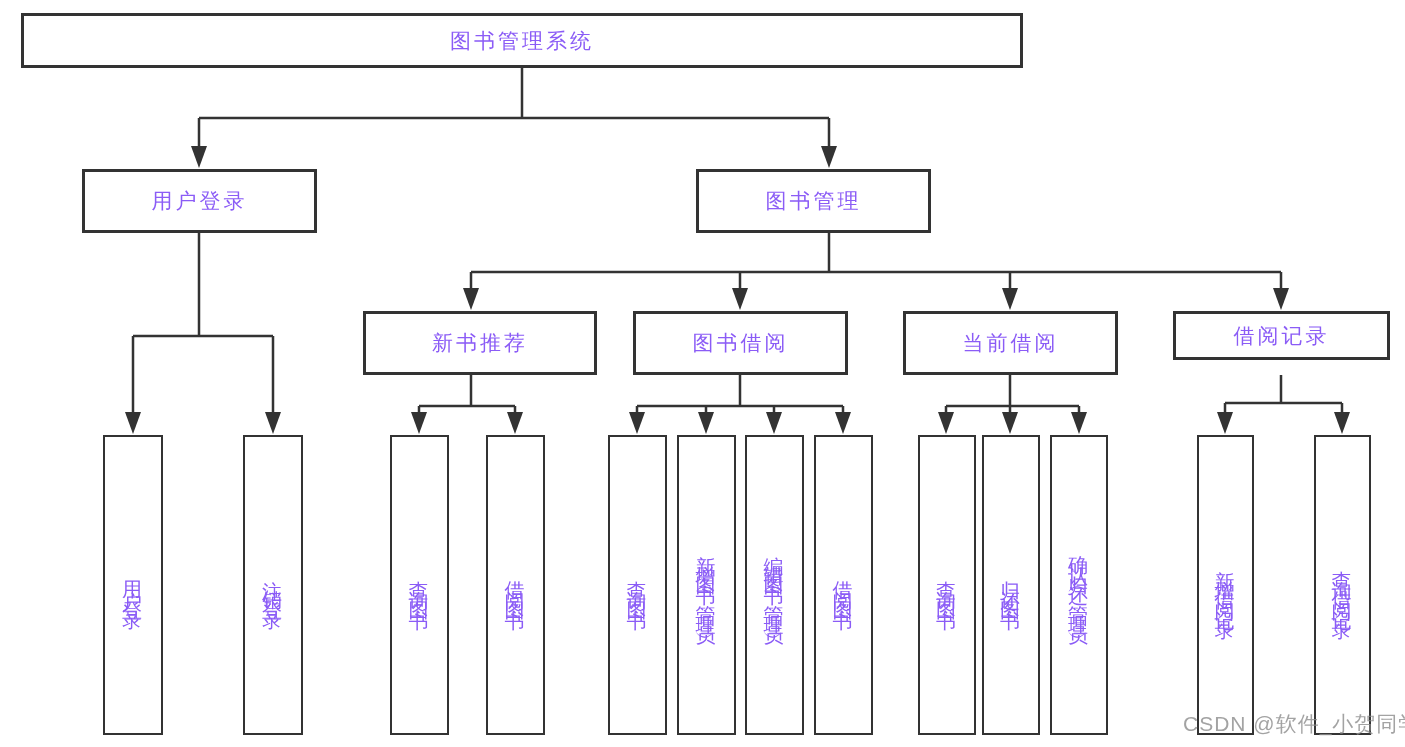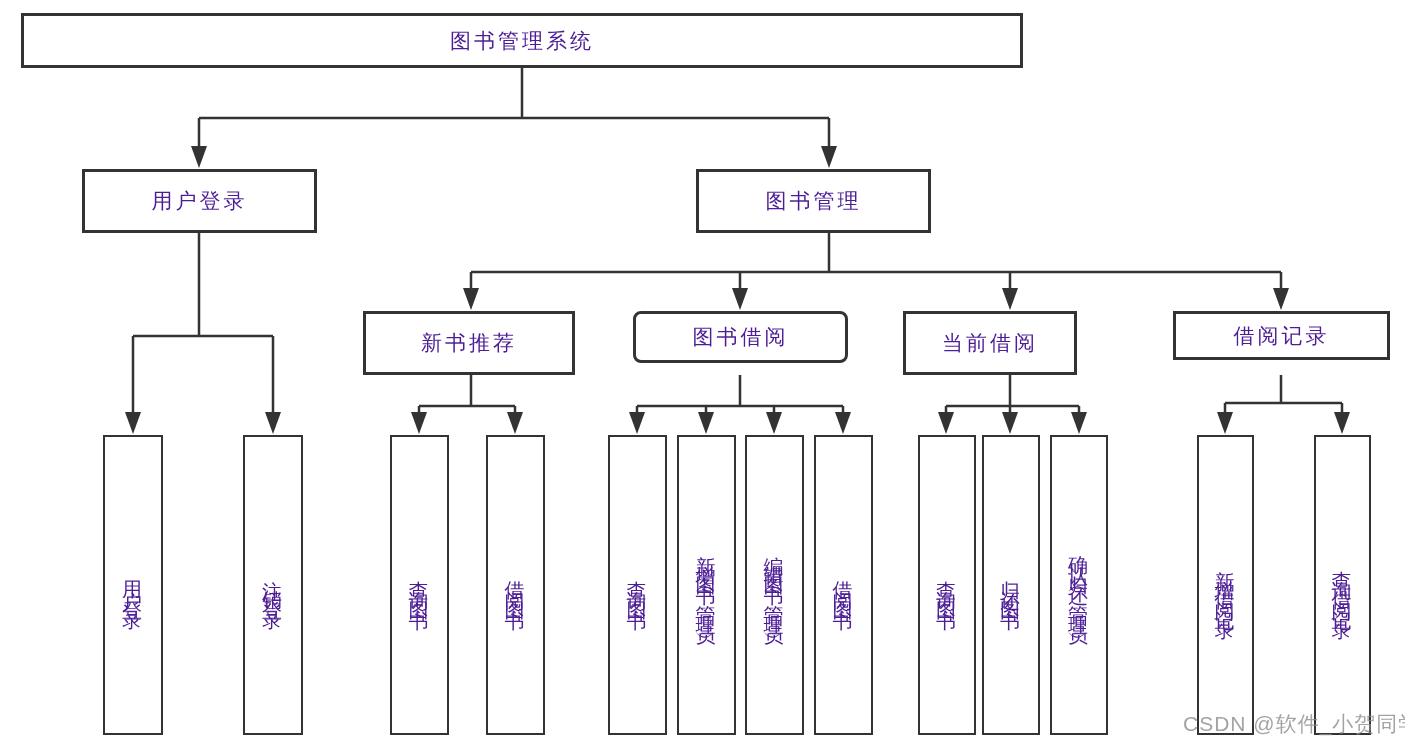--- a/index.html
+++ b/index.html
@@ -18,21 +18,21 @@
   }
   .node {
     position: absolute;
     z-index: 2;
     box-sizing: border-box;
     background: #ffffff;
     border: 3px solid #333333;
     display: flex;
     align-items: center;
     justify-content: center;
-    color: #4c1d95;
+    color: #8b5cf6;
     font-size: 21px;
     letter-spacing: 3px;
     white-space: nowrap;
   }
   .leaf {
     border-width: 2.5px;
     font-size: 20px;
     letter-spacing: 10px;
     writing-mode: vertical-rl;
     text-orientation: mixed;
@@ -116,23 +116,23 @@
       <polygon points="1217,412 1233,412 1225,434"></polygon>
       <polygon points="1334,412 1350,412 1342,434"></polygon>
     </g>
   </svg>
 
   <div class="node" style="left:21px; top:13px; width:1002px; height:55px;">图书管理系统</div>
 
   <div class="node" style="left:82px; top:169px; width:235px; height:64px;">用户登录</div>
   <div class="node" style="left:696px; top:169px; width:235px; height:64px;">图书管理</div>
 
-  <div class="node" style="left:363px; top:311px; width:212px; height:64px;">新书推荐</div>
-  <div class="node" style="left:633px; top:311px; width:215px; height:52px;border-radius:8px;">图书借阅</div>
-  <div class="node" style="left:903px; top:311px; width:174px; height:64px;">当前借阅</div>
+  <div class="node" style="left:363px; top:311px; width:234px; height:64px;">新书推荐</div>
+  <div class="node" style="left:633px; top:311px; width:215px; height:64px;">图书借阅</div>
+  <div class="node" style="left:903px; top:311px; width:215px; height:64px;">当前借阅</div>
   <div class="node" style="left:1173px; top:311px; width:217px; height:49px;">借阅记录</div>
 
   <div class="node leaf" style="left:103px; top:435px; width:60px; height:300px;">用户登录</div>
   <div class="node leaf" style="left:243px; top:435px; width:60px; height:300px;">注销登录</div>
 
   <div class="node leaf" style="left:390px; top:435px; width:59px; height:300px;">查询图书</div>
   <div class="node leaf" style="left:486px; top:435px; width:59px; height:300px;">借阅图书</div>
 
   <div class="node leaf" style="left:608px; top:435px; width:59px; height:300px;">查询图书</div>
   <div class="node leaf" style="left:677px; top:435px; width:59px; height:300px;">新增图书（管理员）</div>

